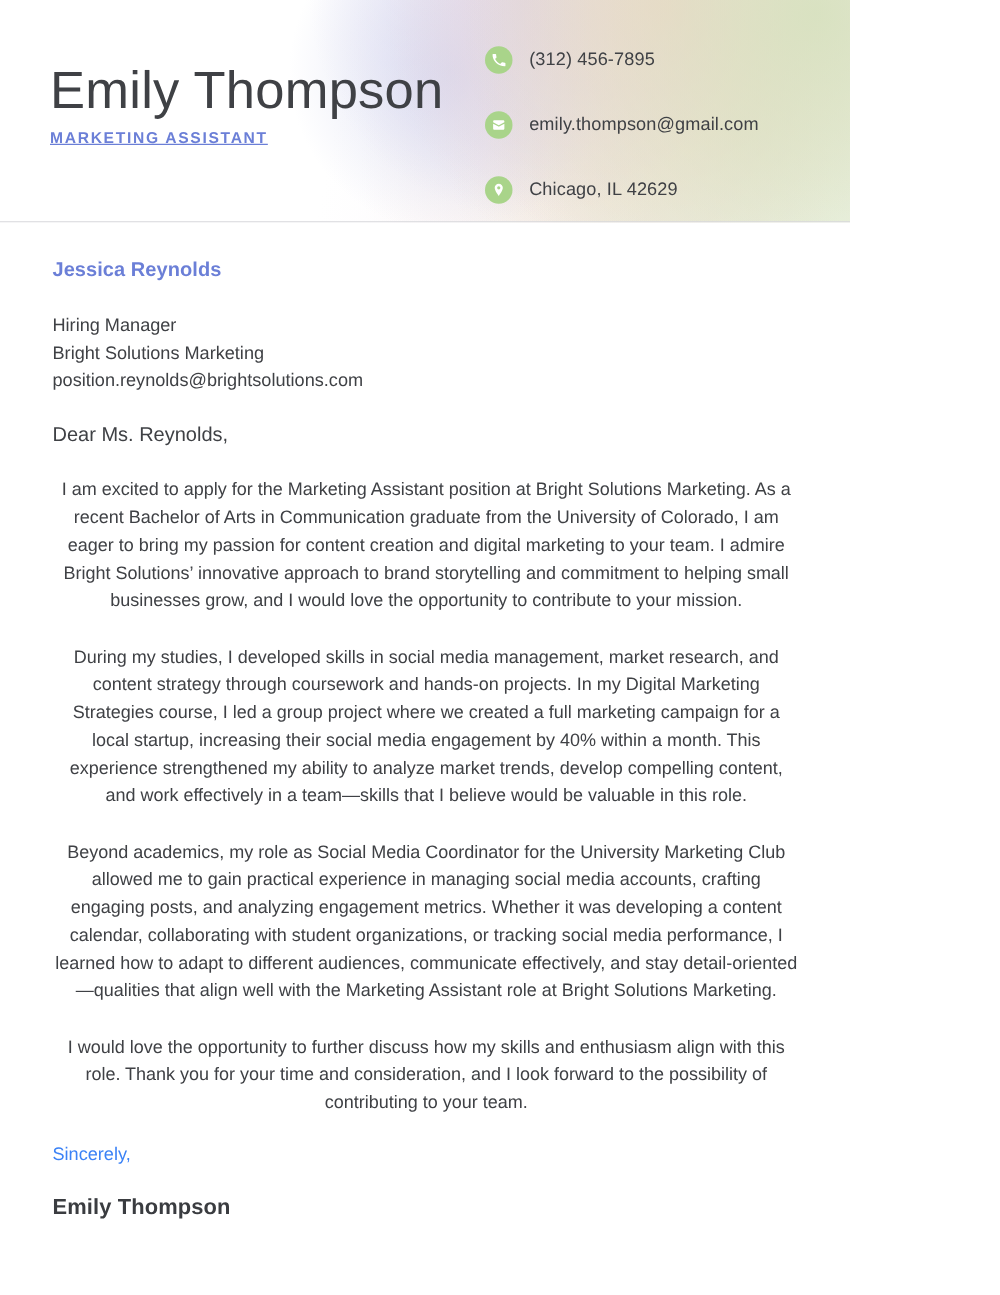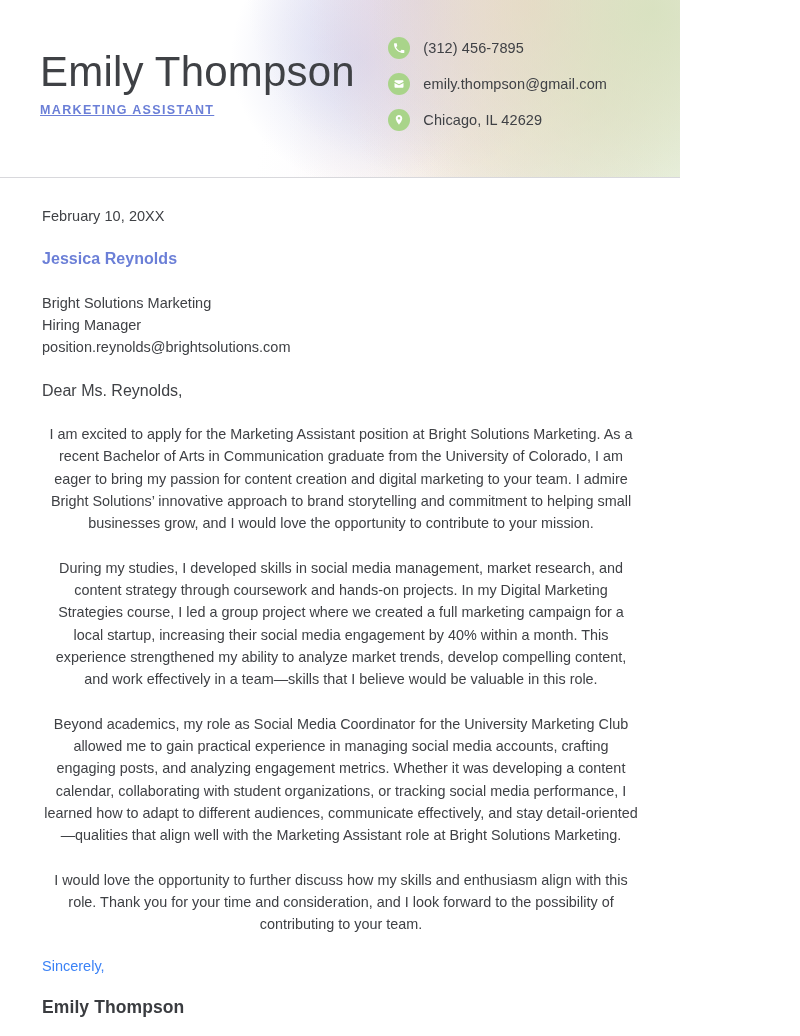--- a/index.html
+++ b/index.html
@@ -70,21 +70,21 @@
     text-transform: uppercase;
     text-decoration: underline;
   }
 
   .contact-list {
     position: absolute;
     right: 73px;
     top: 37px;
     display: flex;
     flex-direction: column;
-    gap: 14px;
+    gap: 30px;
     justify-content: space-between;
   }
   .contact-row {
     display: flex;
     align-items: center;
     gap: 13px;
   }
   .contact-icon {
     width: 22px;
     height: 22px;
@@ -207,27 +207,26 @@
         </div>
 
       </div>
     </div>
 
     <div class="header-rule"></div>
   </div>
 
   <div class="letter">
 
-    <div class="letter-date">February 10, 20XX</div>
 
     <div class="recipient-name">Jessica Reynolds</div>
 
     <div class="recipient-block">
+      <div>Hiring Manager</div>
       <div>Bright Solutions Marketing</div>
-      <div>Hiring Manager</div>
       <div>position.reynolds@brightsolutions.com</div>
     </div>
 
     <div class="salutation">Dear Ms. Reynolds,</div>
 
     <p class="body-paragraph">I am excited to apply for the Marketing Assistant position at Bright Solutions Marketing. As a recent Bachelor of Arts in Communication graduate from the University of Colorado, I am eager to bring my passion for content creation and digital marketing to your team. I admire Bright Solutions’ innovative approach to brand storytelling and commitment to helping small businesses grow, and I would love the opportunity to contribute to your mission.</p>
     <p class="body-paragraph">During my studies, I developed skills in social media management, market research, and content strategy through coursework and hands-on projects. In my Digital Marketing Strategies course, I led a group project where we created a full marketing campaign for a local startup, increasing their social media engagement by 40% within a month. This experience strengthened my ability to analyze market trends, develop compelling content, and work effectively in a team—skills that I believe would be valuable in this role.</p>
     <p class="body-paragraph">Beyond academics, my role as Social Media Coordinator for the University Marketing Club allowed me to gain practical experience in managing social media accounts, crafting engaging posts, and analyzing engagement metrics. Whether it was developing a content calendar, collaborating with student organizations, or tracking social media performance, I learned how to adapt to different audiences, communicate effectively, and stay detail-oriented—qualities that align well with the Marketing Assistant role at Bright Solutions Marketing.</p>
     <p class="body-paragraph">I would love the opportunity to further discuss how my skills and enthusiasm align with this role. Thank you for your time and consideration, and I look forward to the possibility of contributing to your team.</p>
 

